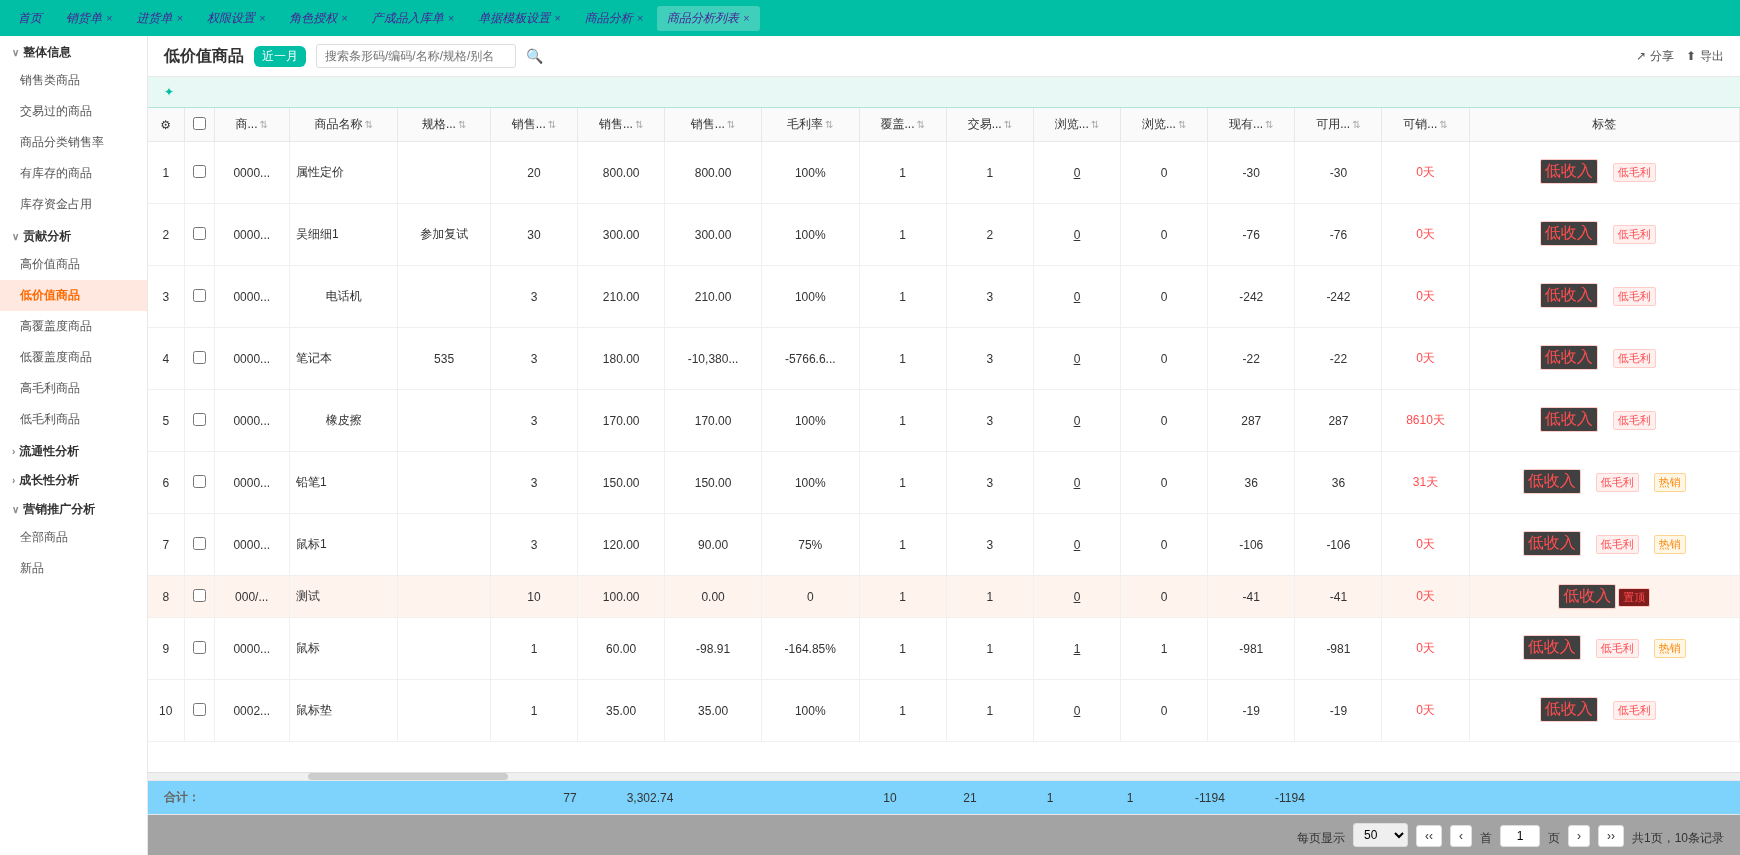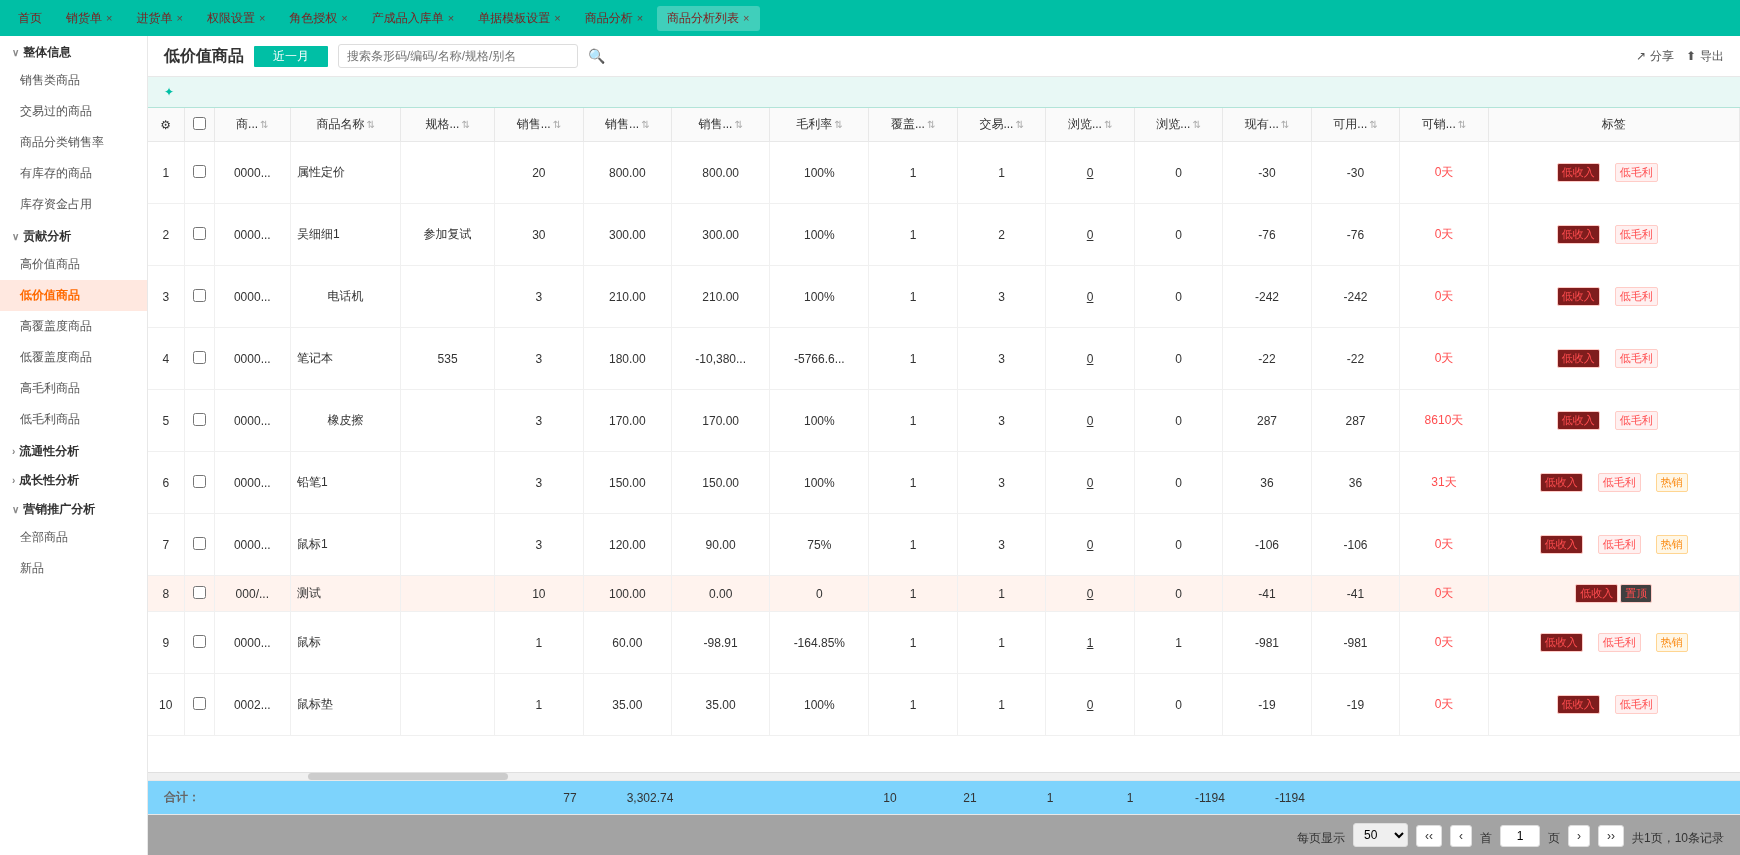--- a/index.html
+++ b/index.html
@@ -8,29 +8,30 @@
     
     .topnav {
       background: #00bfa5;
       height: 36px;
       display: flex;
       align-items: center;
       padding: 0 8px;
       gap: 4px;
     }
     .topnav-item {
-      color: #7f1d1d;
+      color: #4c1d95;
       padding: 4px 10px;
       border-radius: 3px;
       cursor: pointer;
       white-space: nowrap;
       display: flex;
       align-items: center;
       gap: 4px;
       font-size: 13px;
+      font-style: italic;
     }
     .topnav-item.active { background: rgba(255,255,255,0.25); }
     .topnav-item .close-x { font-size: 11px; opacity: 0.8; }
 
     .main-layout {
       display: flex;
       height: calc(855px - 36px);
     }
 
     
@@ -79,30 +80,30 @@
     }
     .page-title {
       font-size: 16px;
       font-weight: bold;
       color: #333;
     }
     .tag-btn {
       background: #00bfa5;
       color: #fff;
       border: none;
-      border-radius: 1px;
-      padding: 2px 19px;
+      border-radius: 6px;
+      padding: 2px 8px;
       font-size: 12px;
       cursor: pointer;
     }
     .search-box {
       border: 1px solid #ddd;
       border-radius: 3px;
       padding: 4px 8px;
-      width: 240px;
+      width: 200px;
       outline: none;
       color: #999;
     }
     .search-icon { color: #00bfa5; font-size: 14px; cursor: pointer; }
     .header-actions {
       margin-left: auto;
       display: flex;
       gap: 12px;
       align-items: center;
     }
@@ -163,24 +164,24 @@
       border-bottom: 1px solid #f0f0f0;
     }
     tbody tr.highlighted { background: #fff3ee; }
     tbody td {
       padding: 7px 6px;
       text-align: center;
       color: #333;
       border-right: 1px solid #f0f0f0;
       white-space: nowrap;
     }
-    .tag-low-income { background: #7f1d1d; color: #ff4d4f; border: 1px solid #ffccc7; border-radius: 2px; padding: 1px 4px; margin: 1px; display: inline-block; font-size: 11px; }
+    .tag-low-income { background: #404040; color: #ff4d4f; border: 1px solid #ffccc7; border-radius: 2px; padding: 1px 4px; margin: 1px; display: inline-block; font-size: 16px; }
     .tag-low-margin { background: #fff0f0; color: #ff4d4f; border: 1px solid #ffccc7; border-radius: 2px; padding: 1px 4px; margin: 14px; display: inline-block; font-size: 11px; }
     .tag-hot { background: #fff7e6; color: #fa8c16; border: 1px solid #ffd591; border-radius: 2px; padding: 1px 4px; margin: 1px; display: inline-block; font-size: 11px; }
-    .tag-red { background: #404040; color: #ff4d4f; border: 1px solid #ffccc7; border-radius: 2px; padding: 1px 4px; margin: 1px; display: inline-block; font-size: 11px; }
+    .tag-red { background: #7f1d1d; color: #ff4d4f; border: 1px solid #ffccc7; border-radius: 2px; padding: 1px 4px; margin: 1px; display: inline-block; font-size: 11px; }
     .days-text { color: #ff4d4f; }
     .underline { text-decoration: underline; cursor: pointer; }
     .checkbox-cell { width: 30px; }
     input[type="checkbox"] { cursor: pointer; }
 
     
     .table-footer {
       background: #7dd3fc;
       padding: 8px 16px;
       display: flex;

